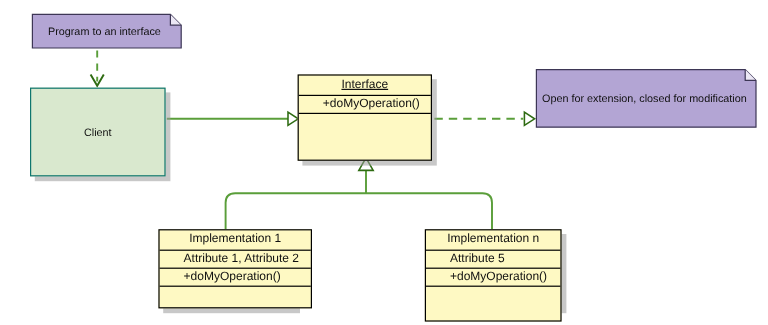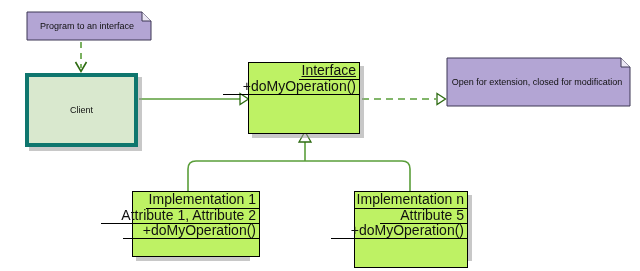--- a/index.html
+++ b/index.html
@@ -38,47 +38,46 @@
   .shadow {
     position: absolute;
     background: #9a9a9a;
     opacity: .55;
     z-index: 1;
   }
 
   
   .classbox {
     border: 1px solid #000000;
-    background: #bef264;
-    font-size: 14px;
+    background: #fef9c3;
+    font-size: 10px;
     color: #101010;
     display: flex;
     flex-direction: column;
-    align-items: flex-end;
   }
   .cb-title {
     text-align: center;
     padding: 2px 3px 3px 3px;
     border-bottom: 1px solid #000000;
     line-height: 11px;
     white-space: nowrap;
   }
   .cb-title.underline span { text-decoration: underline; }
   .cb-row {
     padding: 1px 3px 2px 20px;
     border-bottom: 1px solid #000000;
     line-height: 11px;
     white-space: nowrap;
     text-align: left;
   }
   .cb-fill {
     flex: 1 1 auto;
   }
   .plainbox {
-    border: 4px solid #0f766e;
+    border: 1px solid #0f766e;
     background: #d9e8ce;
     font-size: 9px;
     color: #101010;
     display: flex;
     align-items: center;
     justify-content: center;
     text-align: center;
   }
 
   

